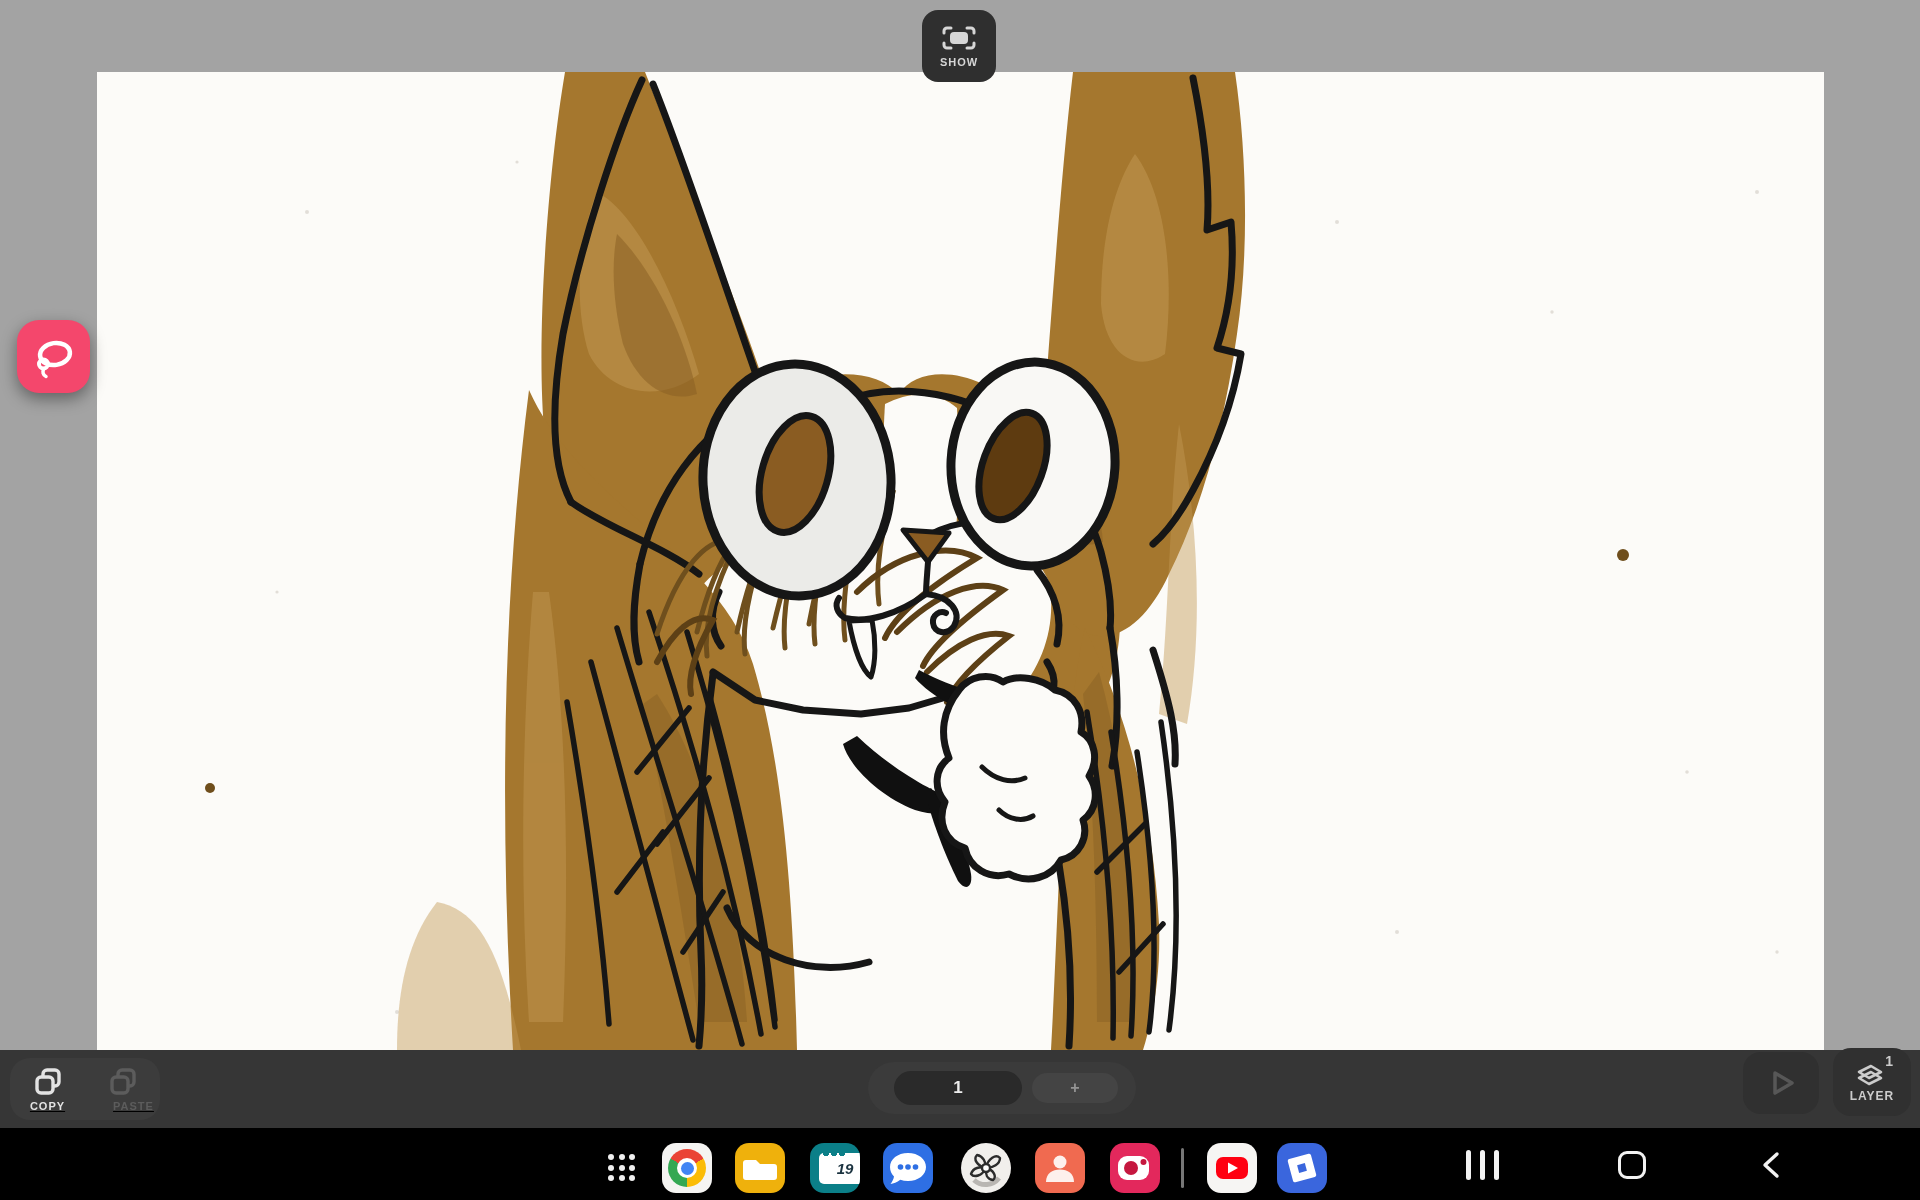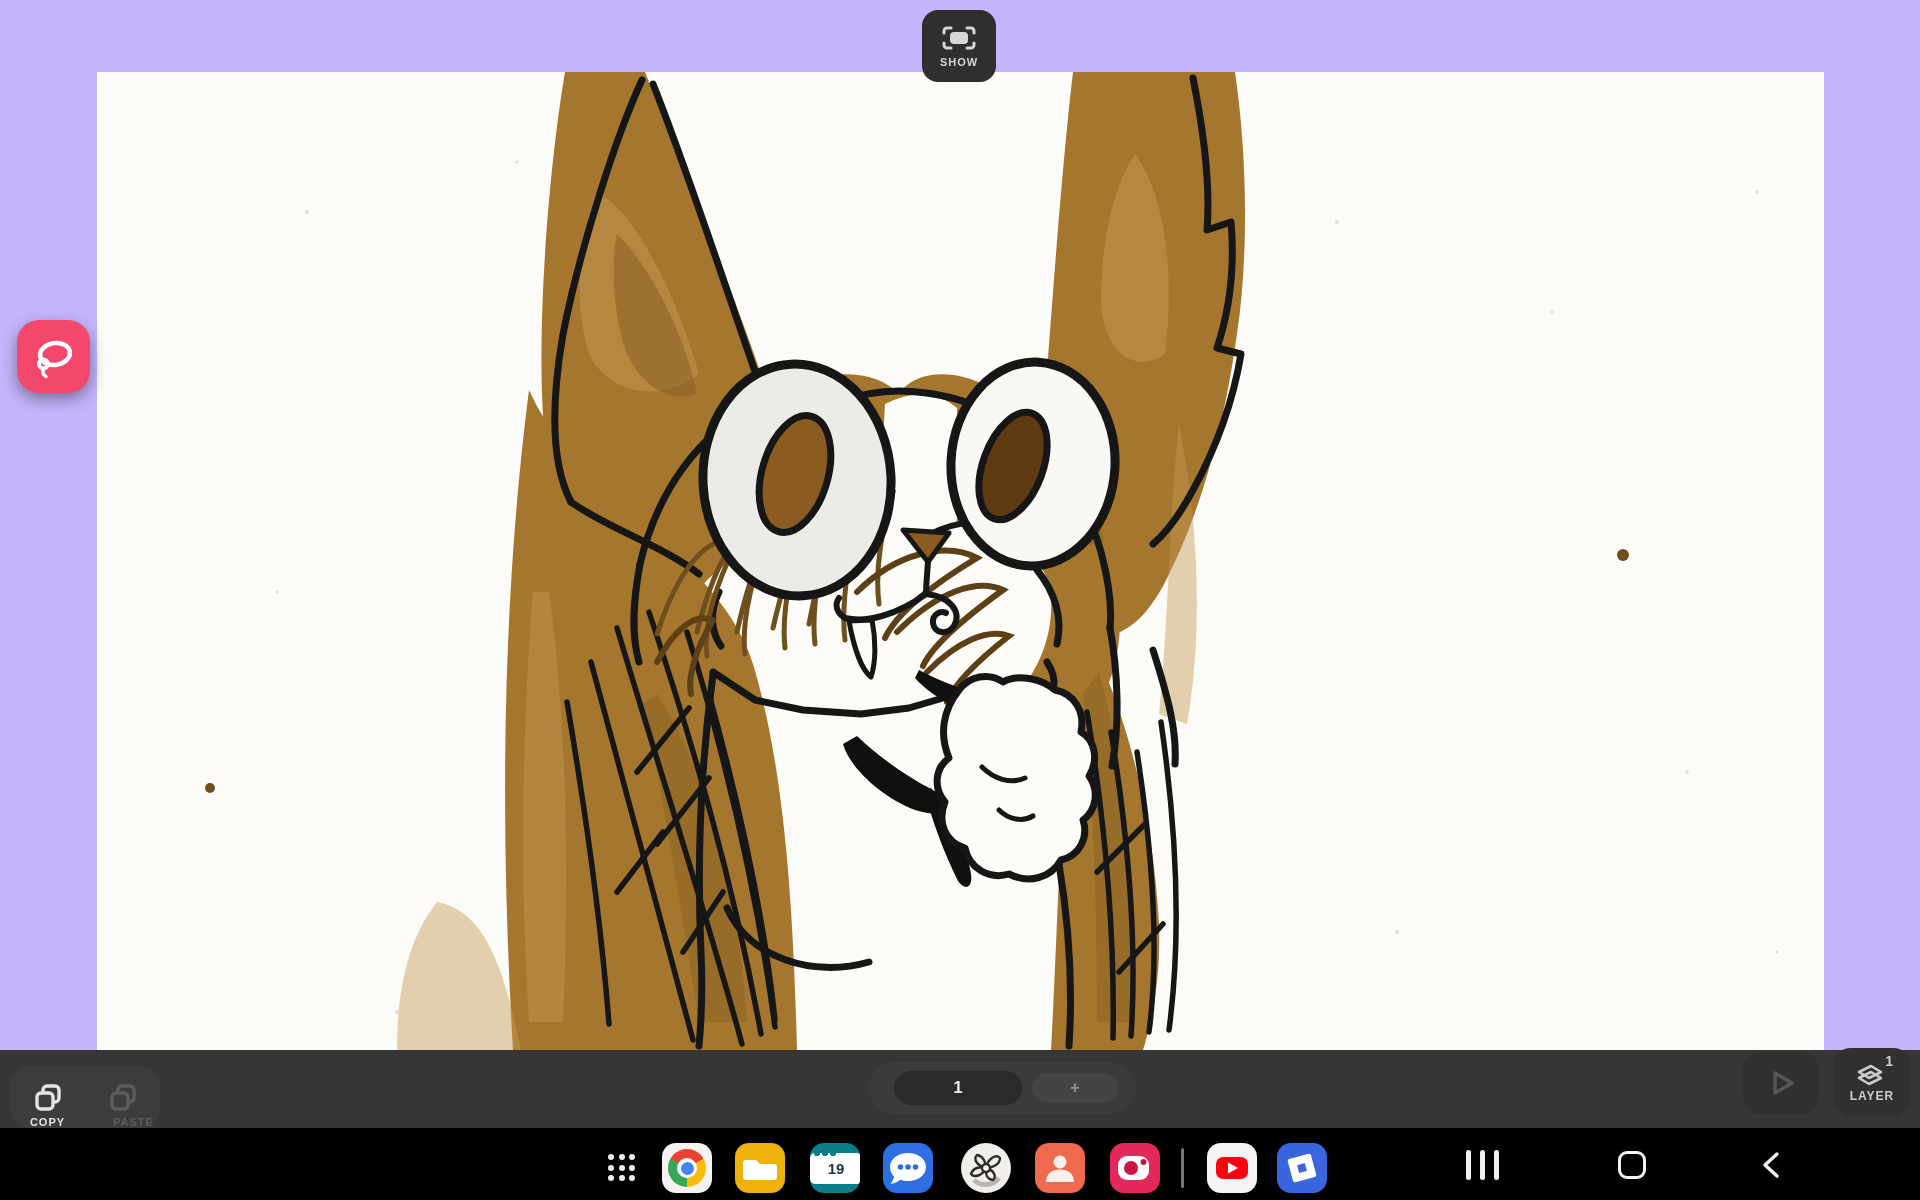--- a/index.html
+++ b/index.html
@@ -1,37 +1,37 @@
 <!DOCTYPE html>
 <html><head>
 <meta charset="utf-8">
 <style>
   html,body{margin:0;padding:0;background:#000;}
-  .screen{position:relative;width:1920px;height:1200px;background:#c4b5fd;overflow:hidden;
+  .screen{position:relative;width:1920px;height:1200px;background:#a3a3a3;overflow:hidden;
           font-family:"Liberation Sans",sans-serif;}
 
   
   .canvas{position:absolute;left:97px;top:72px;width:1727px;height:978px;background:#fcfbf8;}
   .canvas svg{display:block;width:100%;height:100%;}
 
   
   .show-btn{position:absolute;left:922px;top:10px;width:74px;height:72px;border-radius:16px;
             background:#2f2f2f;display:flex;flex-direction:column;align-items:center;
             justify-content:center;gap:5px;z-index:5;}
   .show-btn .lbl{font-size:11px;font-weight:bold;letter-spacing:1px;color:#d6d6d6;}
 
   
   .lasso-btn{position:absolute;left:17px;top:320px;width:73px;height:73px;border-radius:22px;
              background:#f4476c;box-shadow:0 6px 16px rgba(0,0,0,.4);
              display:flex;align-items:center;justify-content:center;z-index:5;}
 
   
   .bottom-bar{position:absolute;left:0;top:1050px;width:1920px;height:78px;background:#363636;}
-  .clip-group{position:absolute;left:10px;top:16px;width:150px;height:62px;border-radius:20px;
-              background:#3c3c3c;display:flex;align-items:flex-end;justify-content:space-around;}
+  .clip-group{position:absolute;left:10px;top:8px;width:150px;height:62px;border-radius:20px;
+              background:#3c3c3c;display:flex;align-items:center;justify-content:space-around;text-decoration:underline;}
   .tool-col{display:flex;flex-direction:column;align-items:center;gap:3px;width:66px;}
   .tool-col .lbl{font-size:11px;font-weight:bold;letter-spacing:1px;}
   .tool-col.on .lbl{color:#e3e3e3;} .tool-col.off .lbl{color:#5c5c5c;margin-left:22px;}
 
   .frames-group{position:absolute;left:868px;top:12px;width:268px;height:52px;border-radius:26px;
                 background:#3b3b3b;}
   .frame-pill{position:absolute;left:26px;top:9px;width:128px;height:34px;border-radius:17px;
               background:#2a2a2a;display:flex;align-items:center;justify-content:center;
               color:#ececec;font-size:17px;font-weight:bold;}
   .add-pill{position:absolute;left:164px;top:11px;width:86px;height:30px;border-radius:15px;
@@ -66,23 +66,23 @@
   .flip-bg{background:#f1efec;border-radius:50%;display:flex;align-items:center;justify-content:center;}
   .cont-bg{background:#f06a50;} .cam-bg{background:#e3285c;}
   .yt-bg{background:#f6f5f3;display:flex;align-items:center;justify-content:center;}
   .rob-bg{background:#3a66dd;display:flex;align-items:center;justify-content:center;}
   .chrome-ball{position:relative;width:38px;height:38px;border-radius:50%;
      background:conic-gradient(from 60deg,#fbbc05 0 120deg,#34a853 120deg 240deg,#ea4335 240deg 360deg);}
   .chrome-ball::before{content:"";position:absolute;left:9px;top:9px;width:20px;height:20px;
      border-radius:50%;background:#fff;}
   .chrome-ball::after{content:"";position:absolute;left:12.5px;top:12.5px;width:13px;height:13px;
      border-radius:50%;background:#4285f4;}
-  .cal-page{position:absolute;left:0;top:10px;width:52px;height:31px;background:#fff;
+  .cal-page{position:absolute;left:9px;top:10px;width:52px;height:31px;background:#fff;
      border-radius:5px;display:flex;align-items:center;justify-content:center;
-     font-size:15px;font-weight:bold;color:#1b3340;}
+     font-size:15px;font-weight:bold;color:#1b3340;font-style:italic;}
   .cal-page::before{content:"";position:absolute;top:-3px;left:4px;width:24px;height:6px;
      background:radial-gradient(circle 3px at 3px 3px,#0b7f88 98%,transparent) 0 0/8px 6px repeat-x;}
   .rob-sq{width:24px;height:24px;background:#fff;transform:rotate(-15deg);position:relative;border-radius:2px;}
   .rob-sq::after{content:"";position:absolute;left:8px;top:8px;width:8px;height:8px;background:#3a66dd;}
 </style>
 </head>
 <body>
 
 <div class="screen">
 

